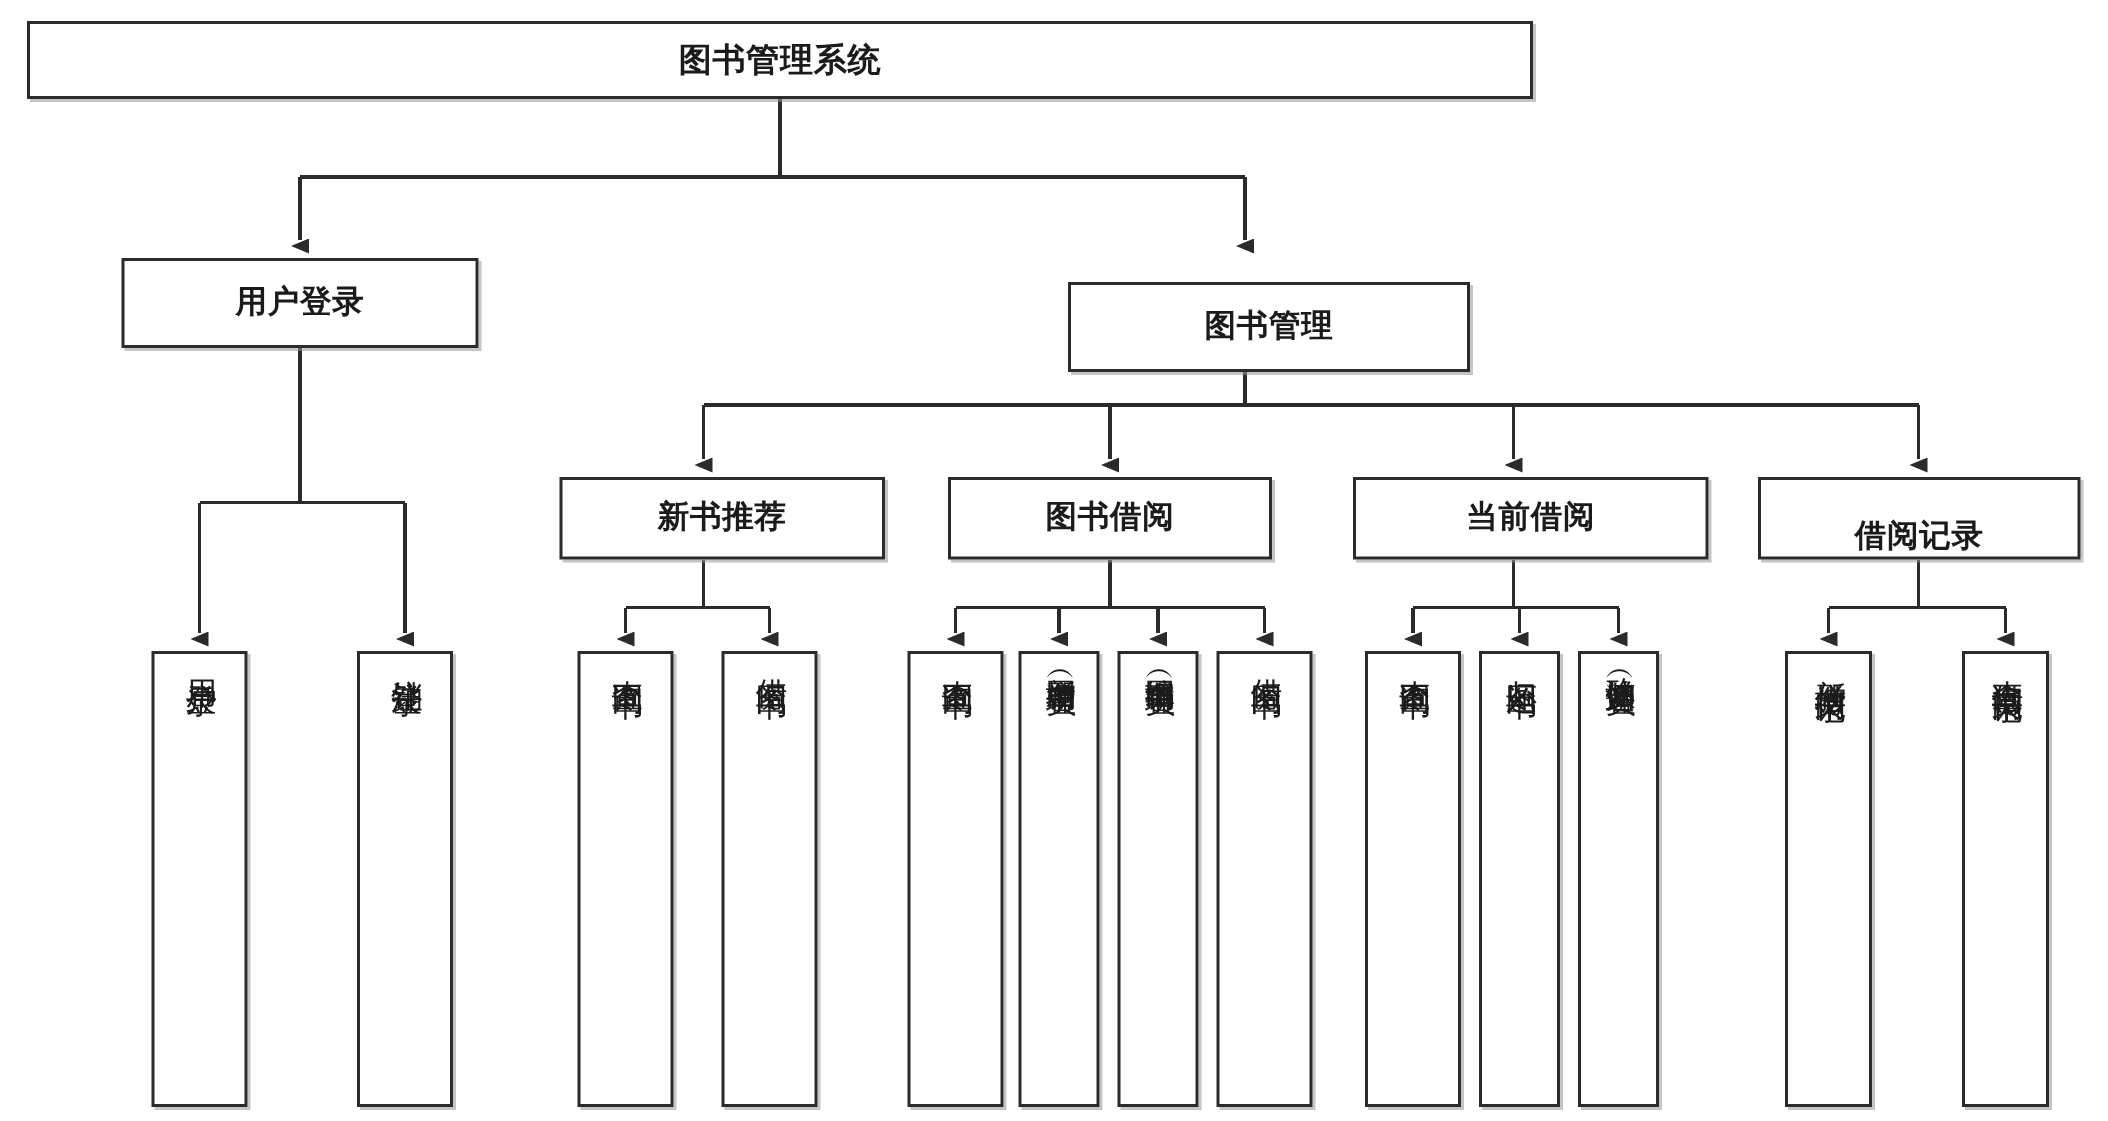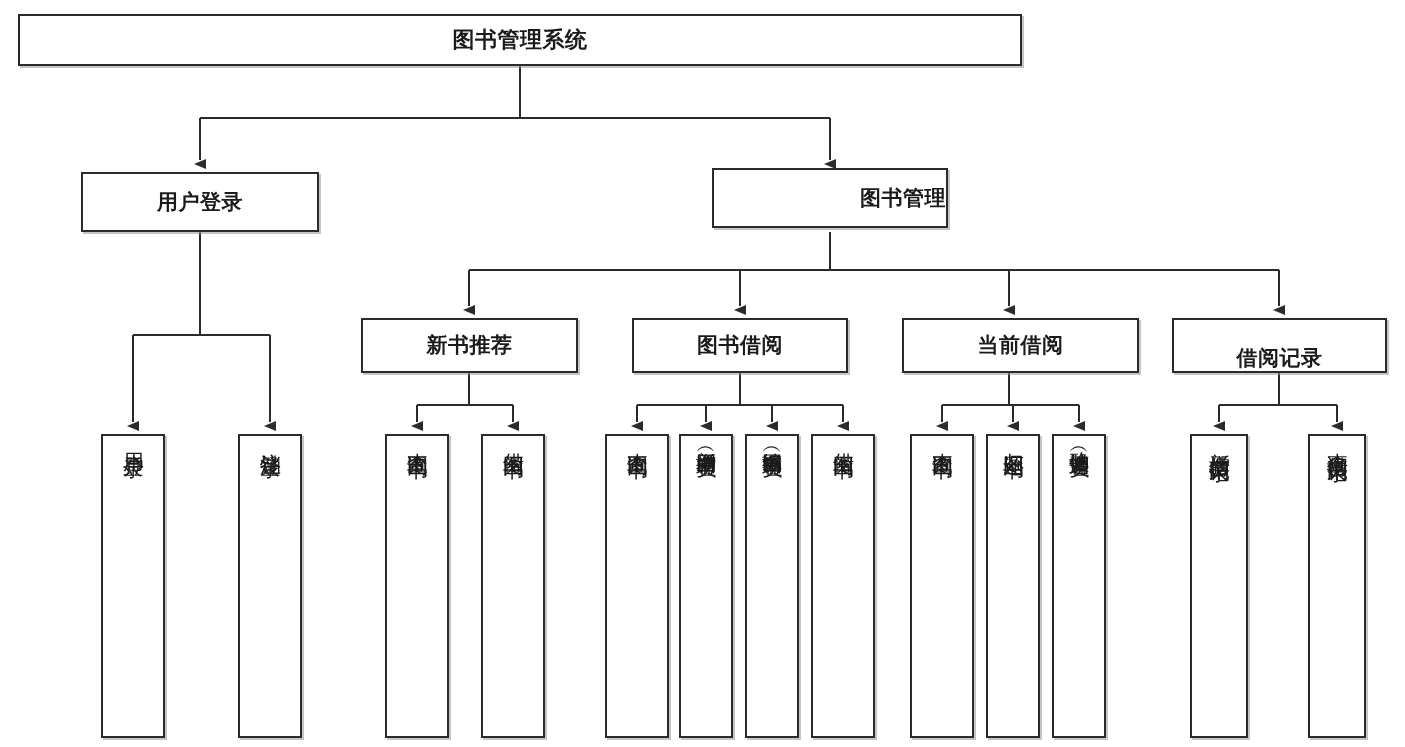--- a/index.html
+++ b/index.html
@@ -127,24 +127,24 @@
       </g>
   </svg>
 
   <div id="node-layer">
       <div class="node horiz root" style="left: 18px; top: 14px; width: 1004px; height: 52px;">
         <span class="node-label">图书管理系统</span>
       </div>
       <div class="node horiz" style="left: 81px; top: 172px; width: 238px; height: 60px;">
         <span class="node-label">用户登录</span>
       </div>
-      <div class="node horiz" style="left: 712px; top: 168px; width: 236px; height: 60px; justify-content: flex-end;">
+      <div class="node horiz" style="left: 712px; top: 188px; width: 268px; height: 60px;">
         <span class="node-label">图书管理</span>
       </div>
-      <div class="node horiz" style="left: 361px; top: 318px; width: 217px; height: 55px;">
+      <div class="node horiz" style="left: 373px; top: 318px; width: 217px; height: 55px;">
         <span class="node-label">新书推荐</span>
       </div>
       <div class="node horiz" style="left: 632px; top: 318px; width: 216px; height: 55px;">
         <span class="node-label">图书借阅</span>
       </div>
       <div class="node horiz" style="left: 902px; top: 318px; width: 237px; height: 55px;">
         <span class="node-label">当前借阅</span>
       </div>
       <div class="node horiz" style="left: 1172px; top: 318px; width: 215px; height: 55px; align-items: flex-end;">
         <span class="node-label">借阅记录</span>

